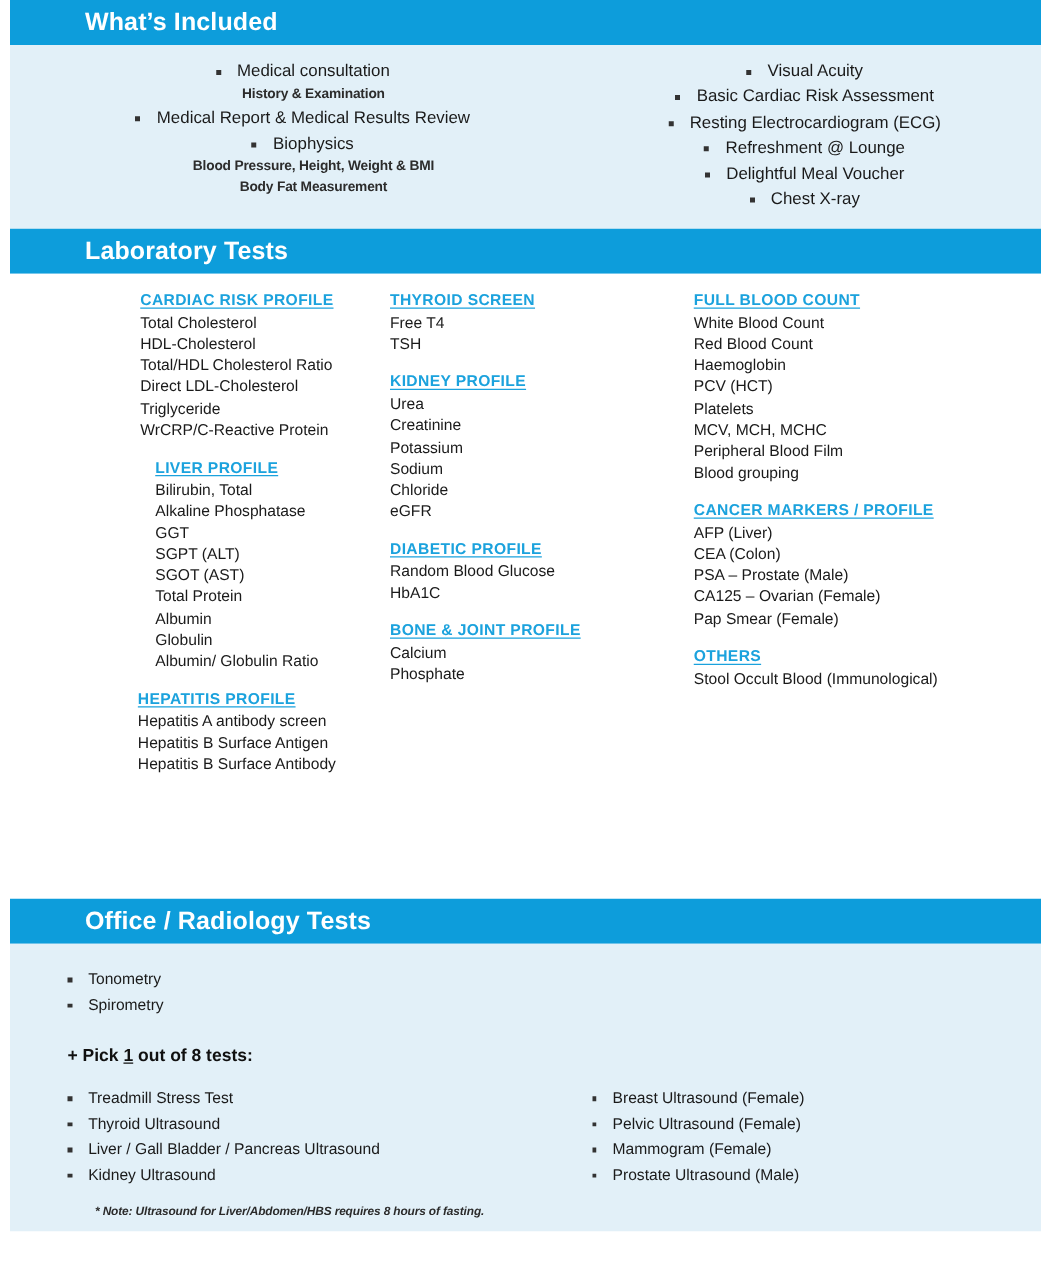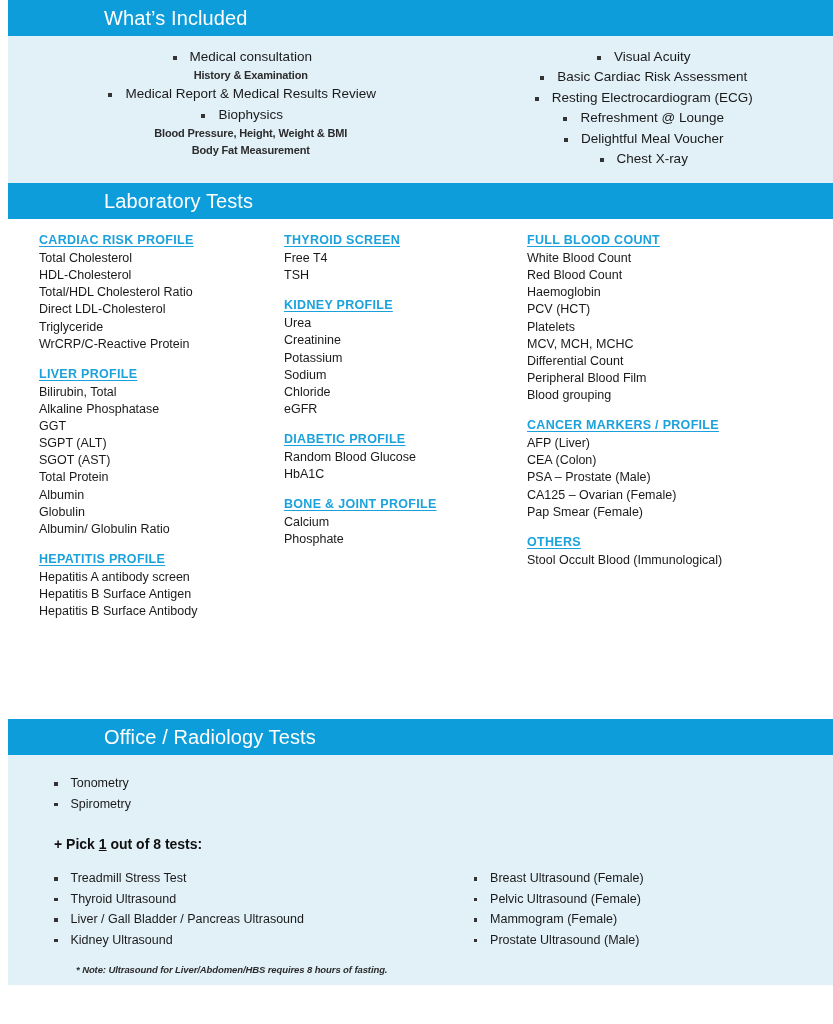--- a/index.html
+++ b/index.html
@@ -21,23 +21,23 @@
   .bar {
     background: #0d9ddb;
     height: 36px;
     display: flex;
     align-items: center;
     margin-left: 8px;
   }
   .bar-title {
     color: #ffffff;
     font-size: 20px;
-    font-weight: normal;
+    font-weight: bold;
     letter-spacing: 0.1px;
-    padding-left: 96px;
+    padding-left: 60px;
   }
 
   
   .panel-tinted {
     background: #e2f0f8;
     margin-left: 8px;
   }
   .panel-white {
     background: #ffffff;
   }
@@ -80,21 +80,21 @@
   }
 
   
   #lab-body {
     padding: 14px 0 0 0;
     display: flex;
     height: 500px;
     box-sizing: border-box;
   }
   .lab-col { display: flex; flex-direction: column; }
-  .lab-col-1 { width: 245px; padding-left: 39px; }
+  .lab-col-1 { width: 245px; padding-left: 67px; align-items: center; }
   .lab-col-2 { width: 243px; }
   .lab-col-3 { width: 278px; }
 
   .lab-group { margin-bottom: 14px; }
   .lab-group:last-child { margin-bottom: 0; }
 
   .lab-head {
     color: #1ba2dd;
     font-size: 12.5px;
     font-weight: bold;
@@ -273,21 +273,20 @@
         </div>
       <div class="lab-col lab-col-3" id="lab-col-3">
           <div class="lab-group">
             <div class="lab-head">FULL BLOOD COUNT</div>
             <div class="lab-test">White Blood Count</div>
             <div class="lab-test">Red Blood Count</div>
             <div class="lab-test">Haemoglobin</div>
             <div class="lab-test">PCV (HCT)</div>
             <div class="lab-test">Platelets</div>
             <div class="lab-test">MCV, MCH, MCHC</div>
-            <div class="lab-test">Differential Count</div>
             <div class="lab-test">Peripheral Blood Film</div>
             <div class="lab-test">Blood grouping</div>
           </div>
           <div class="lab-group">
             <div class="lab-head">CANCER MARKERS / PROFILE</div>
             <div class="lab-test">AFP (Liver)</div>
             <div class="lab-test">CEA (Colon)</div>
             <div class="lab-test">PSA – Prostate (Male)</div>
             <div class="lab-test">CA125 – Ovarian (Female)</div>
             <div class="lab-test">Pap Smear (Female)</div>

